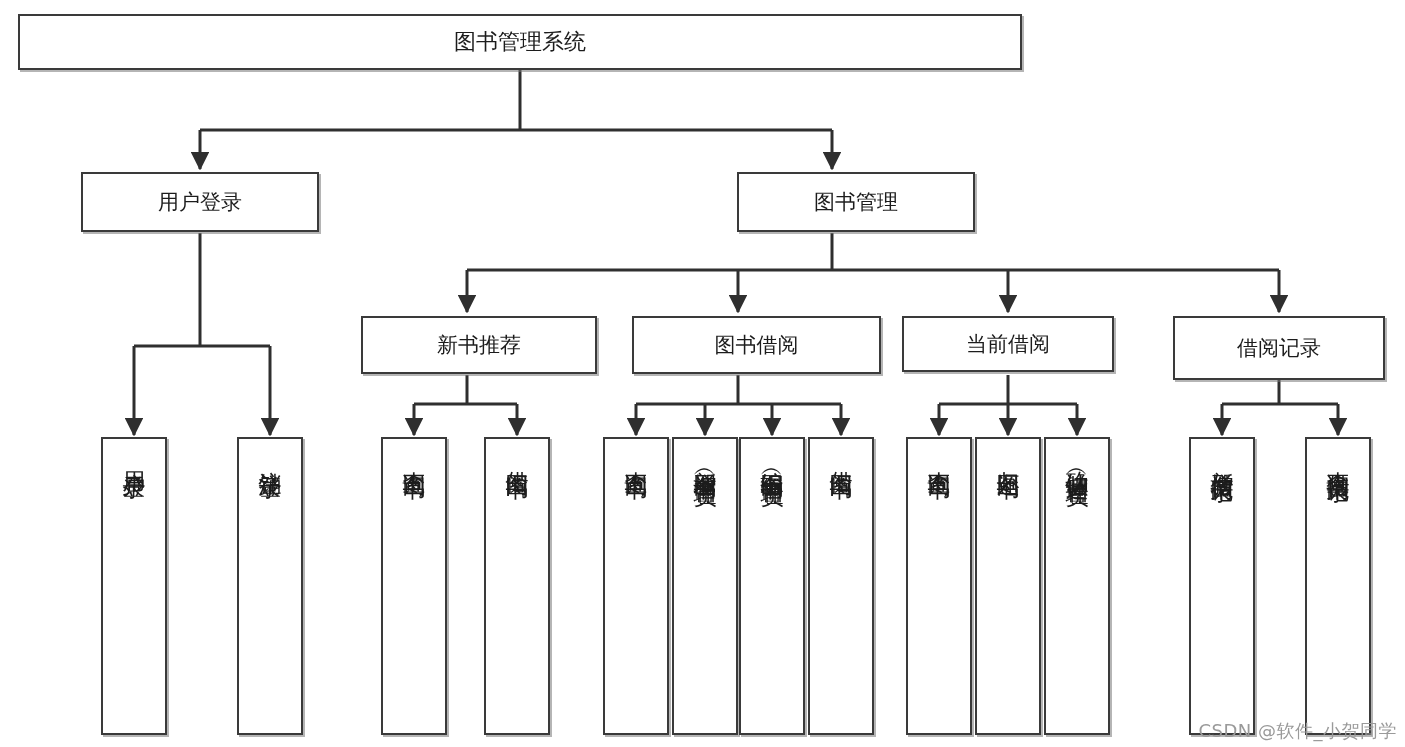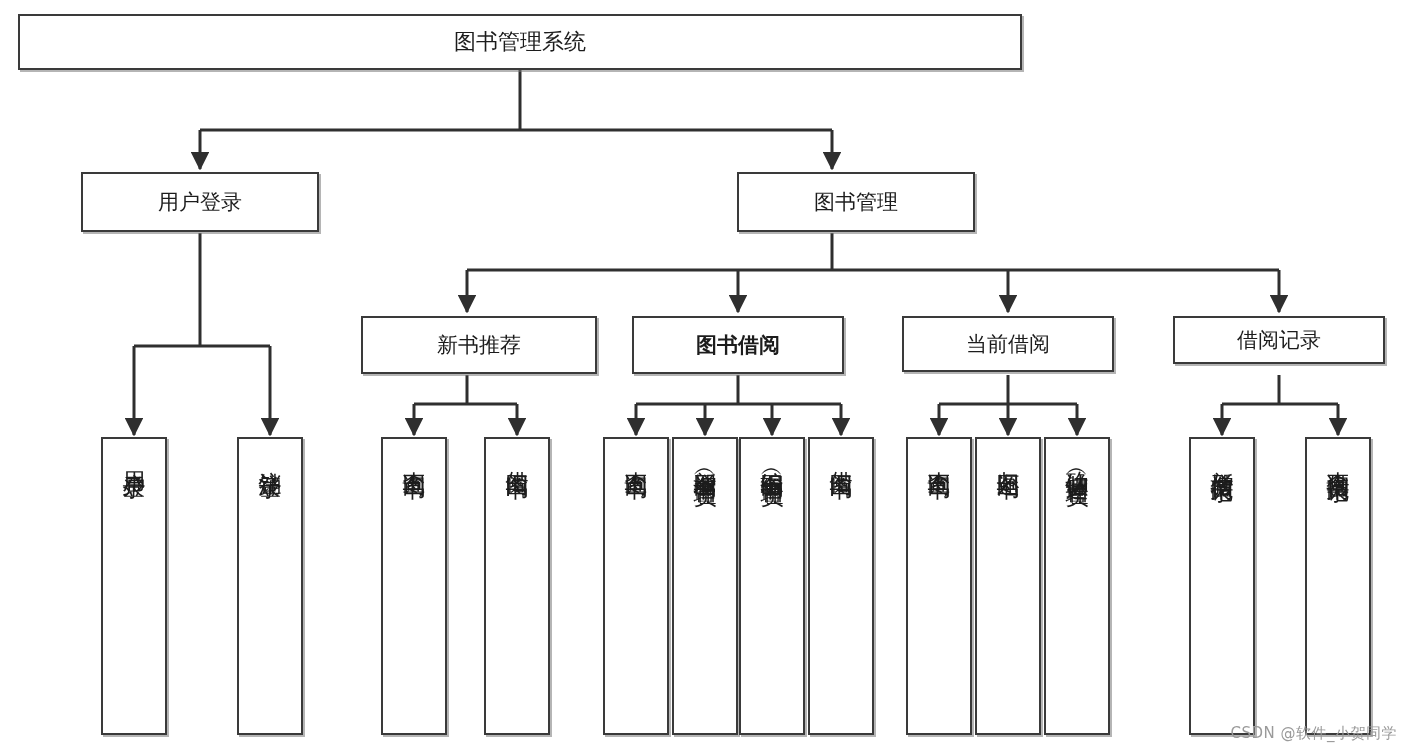--- a/index.html
+++ b/index.html
@@ -62,21 +62,21 @@
     text-orientation: upright;
     font-size: 23px;
     letter-spacing: 2px;
     line-height: 1;
     white-space: nowrap;
   }
   .watermark {
     position: absolute;
     right: 8px;
     bottom: 4px;
-    font-size: 15px;
+    font-size: 18px;
     color: #9a9a9a;
     letter-spacing: 0.5px;
     z-index: 5;
     white-space: nowrap;
   }
 </style>
 </head>
 <body>
 
 <div id="canvas">
@@ -138,27 +138,27 @@
   <div class="node horiz" style="left:81px; top:172px; width:238px; height:60px;">
     <span class="label">用户登录</span>
   </div>
   <div class="node horiz" style="left:712px; top:172px; width:238px; height:60px;margin-left:25px;">
     <span class="label">图书管理</span>
   </div>
 
   <div class="node horiz" style="left:361px; top:316px; width:236px; height:58px;">
     <span class="label">新书推荐</span>
   </div>
-  <div class="node horiz" style="left:632px; top:316px; width:212px; height:58px;font-weight:bold;">
+  <div class="node horiz" style="left:632px; top:316px; width:249px; height:58px;">
     <span class="label">图书借阅</span>
   </div>
   <div class="node horiz" style="left:902px; top:316px; width:212px; height:56px;">
     <span class="label">当前借阅</span>
   </div>
-  <div class="node horiz" style="left:1173px; top:316px; width:212px; height:48px;">
+  <div class="node horiz" style="left:1173px; top:316px; width:212px; height:64px;">
     <span class="label">借阅记录</span>
   </div>
 
   <div class="node vert" style="left:101px; top:437px; width:66px; height:298px;">
     <span class="label">用户登录</span>
   </div>
   <div class="node vert" style="left:237px; top:437px; width:66px; height:298px;">
     <span class="label">注销登录</span>
   </div>
 

